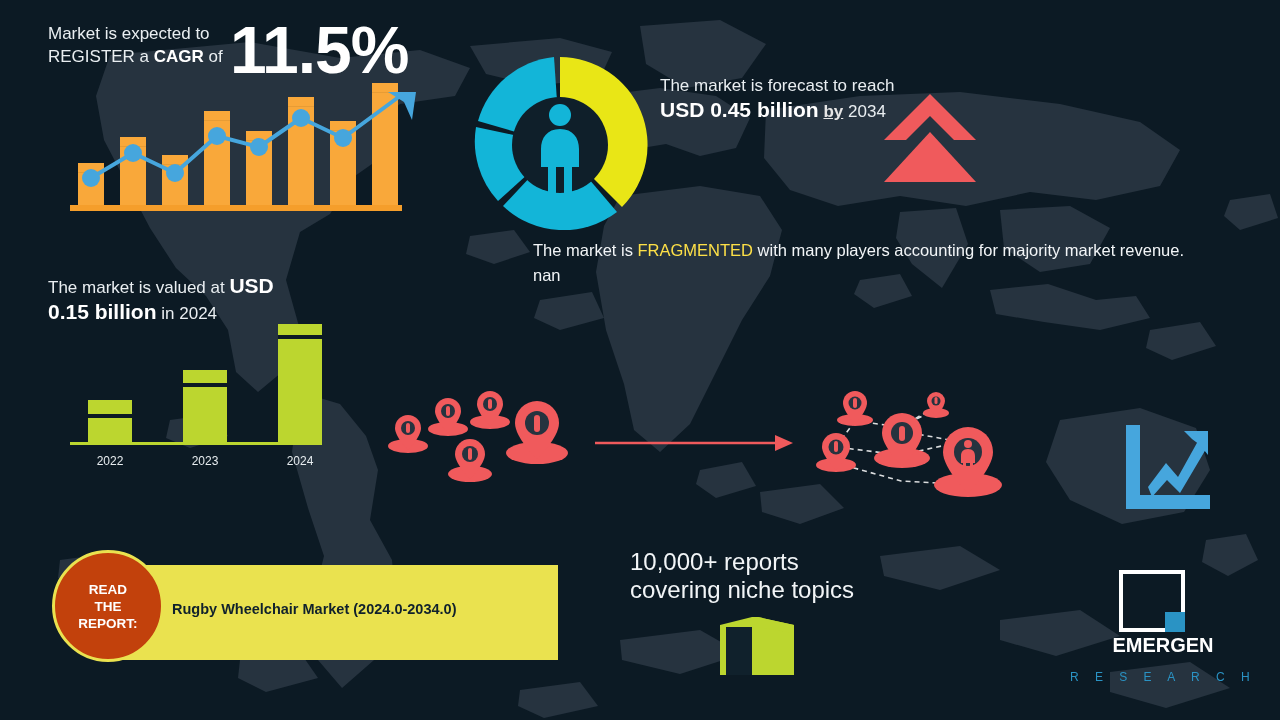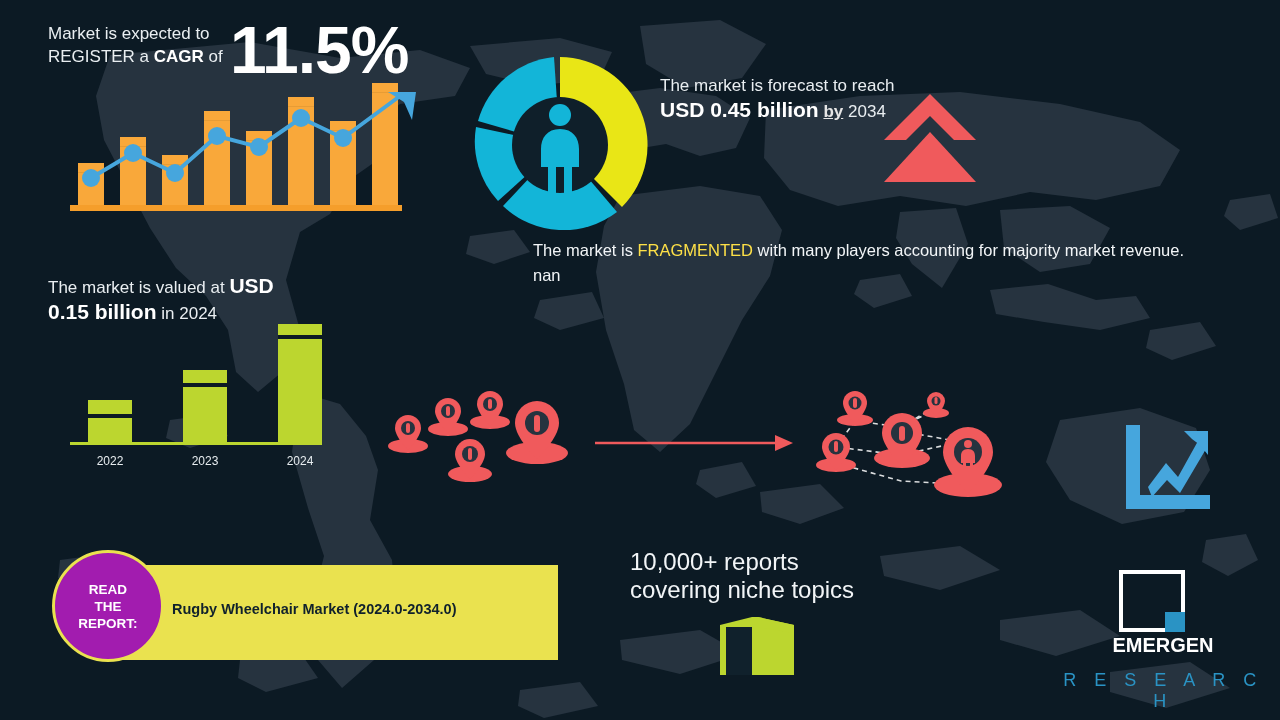--- a/index.html
+++ b/index.html
@@ -43,37 +43,37 @@
   .obar-wrap { left:70px; top:90px; width:340px; height:130px; }
   .obaseline { position:absolute; left:0; bottom:9px; width:332px; height:6px; background:#f59e2b; }
   .obar { position:absolute; bottom:15px; width:26px; background:#f9a83a; }
   .obar::after{ content:""; position:absolute; left:0; right:0; top:9px; height:1px; background:rgba(0,0,0,.07); }
 
   
   .cta-bar { left:122px; top:565px; width:436px; height:95px; background:#eae24f; }
   .cta-text { left:172px; top:601px; font-size:14.5px; font-weight:700; color:#10212c; }
   .cta-circle {
     left:52px; top:550px; width:112px; height:112px; border-radius:50%;
-    background:#a21caf; border:3px solid #eae24f; box-sizing:border-box;
+    background:#c2410c; border:3px solid #eae24f; box-sizing:border-box;
   }
   .cta-circle span {
     position:absolute; inset:0; display:flex; flex-direction:column;
     align-items:center; justify-content:center;
     font-size:13.5px; font-weight:700; line-height:17px; text-align:center; color:#fff;
   }
 
   
   .logo { left:1063px; top:570px; width:200px; height:130px; }
   .logo-sq { position:absolute; left:56px; top:0; width:66px; height:62px;
              border:4px solid #ffffff; box-sizing:border-box; }
   .logo-sq-accent { position:absolute; right:-4px; bottom:-4px; width:20px; height:20px; background:#2a93c4; }
   .logo-name { position:absolute; left:0; top:64px; width:200px; text-align:center;
                font-size:20px; font-weight:700; letter-spacing:0px; color:#ffffff; }
   .logo-sub  { position:absolute; left:0; top:100px; width:200px; text-align:center;
-               font-size:18px; letter-spacing:6.5px; color:#2a93c4; }
+               font-size:12px; letter-spacing:6.5px; color:#2a93c4; }
 </style>
 </head>
 <body>
 
 <div id="stage">
 
   <svg class="layer" viewBox="0 0 1280 720" preserveAspectRatio="none">
     <rect x="0" y="0" width="1280" height="720" fill="#0c1a24"></rect>
     <g fill="#26333f">
 

